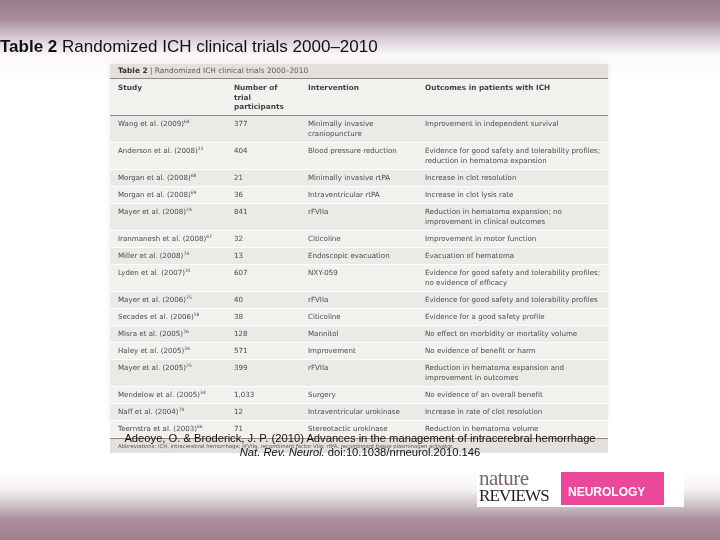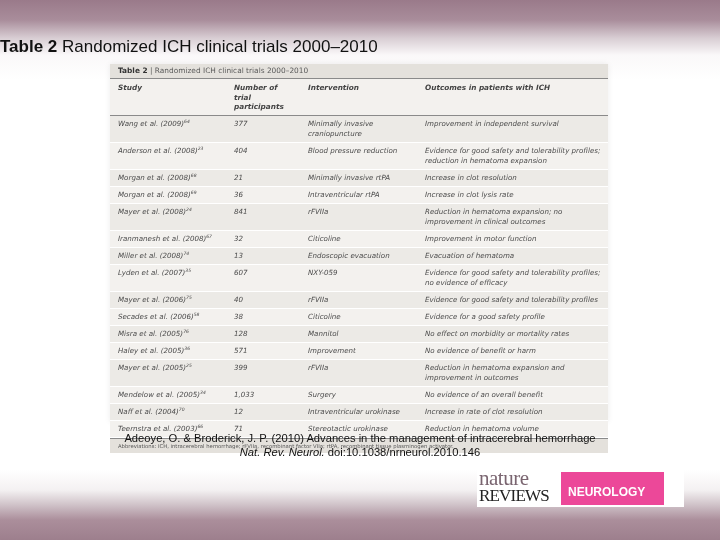--- a/index.html
+++ b/index.html
@@ -24,21 +24,21 @@
       box-shadow: 0 0 6px rgba(0,0,0,0.08);
       font-family: "DejaVu Sans", sans-serif;
       font-size: 7.1px; color: #4a4a4a;
     }
     .caption-bar {
       height: 14px; line-height: 14px; padding-left: 8px;
       background: #e4e1dc; border-bottom: 1px solid #8a8a8a;
       font-size: 7.4px; color: #5a5a5a;
     }
     .caption-bar b { color: #333; }
-    table { border-collapse: collapse; width: 100%; table-layout: fixed; font-style: italic; }
+    table { border-collapse: collapse; width: 100%; table-layout: fixed; }
     th {
       text-align: left; font-weight: bold; color: #444; vertical-align: top;
       padding: 4px 4px 3px 8px; line-height: 9.5px; font-size: 7.3px;
       border-bottom: 1px solid #8a8a8a;
     }
     td {
       vertical-align: top; padding: 3.5px 4px 2.5px 8px; line-height: 10px;
       border-bottom: 1px solid #ffffff;
     }
     tr.row:nth-child(odd) td { background: #eceae6; }
@@ -154,21 +154,21 @@
         <tr class="row">
           <td><span>Secades et al. (2006)</span><sup>58</sup></td>
           <td>38</td>
           <td>Citicoline</td>
           <td>Evidence for a good safety profile</td>
         </tr>
         <tr class="row">
           <td><span>Misra et al. (2005)</span><sup>76</sup></td>
           <td>128</td>
           <td>Mannitol</td>
-          <td>No effect on morbidity or mortality rates</td>
+          <td>No effect on morbidity or mortality volume</td>
         </tr>
         <tr class="row">
           <td><span>Haley et al. (2005)</span><sup>36</sup></td>
           <td>571</td>
           <td>Improvement</td>
           <td>No evidence of benefit or harm</td>
         </tr>
         <tr class="row">
           <td><span>Mayer et al. (2005)</span><sup>25</sup></td>
           <td>399</td>

